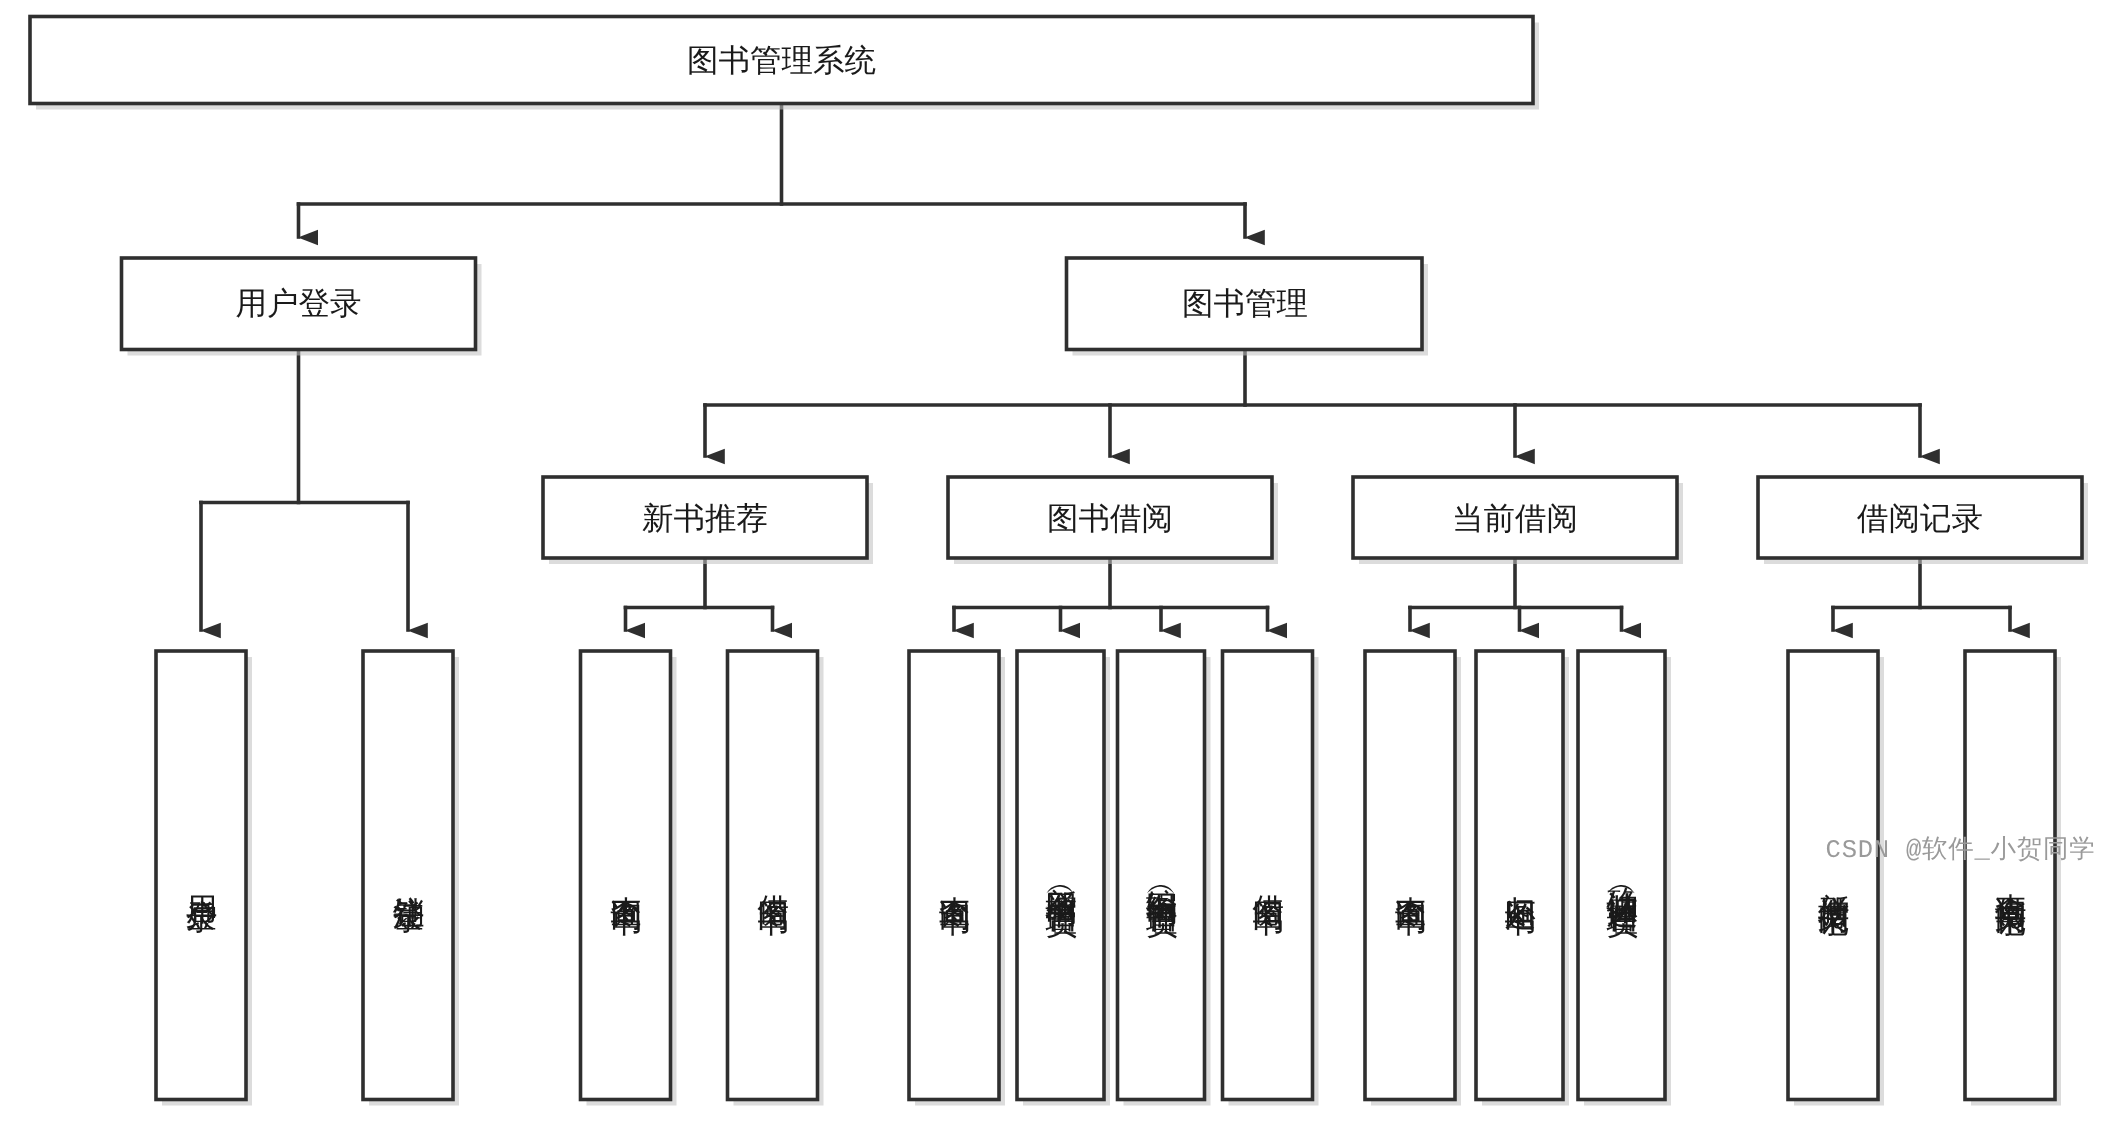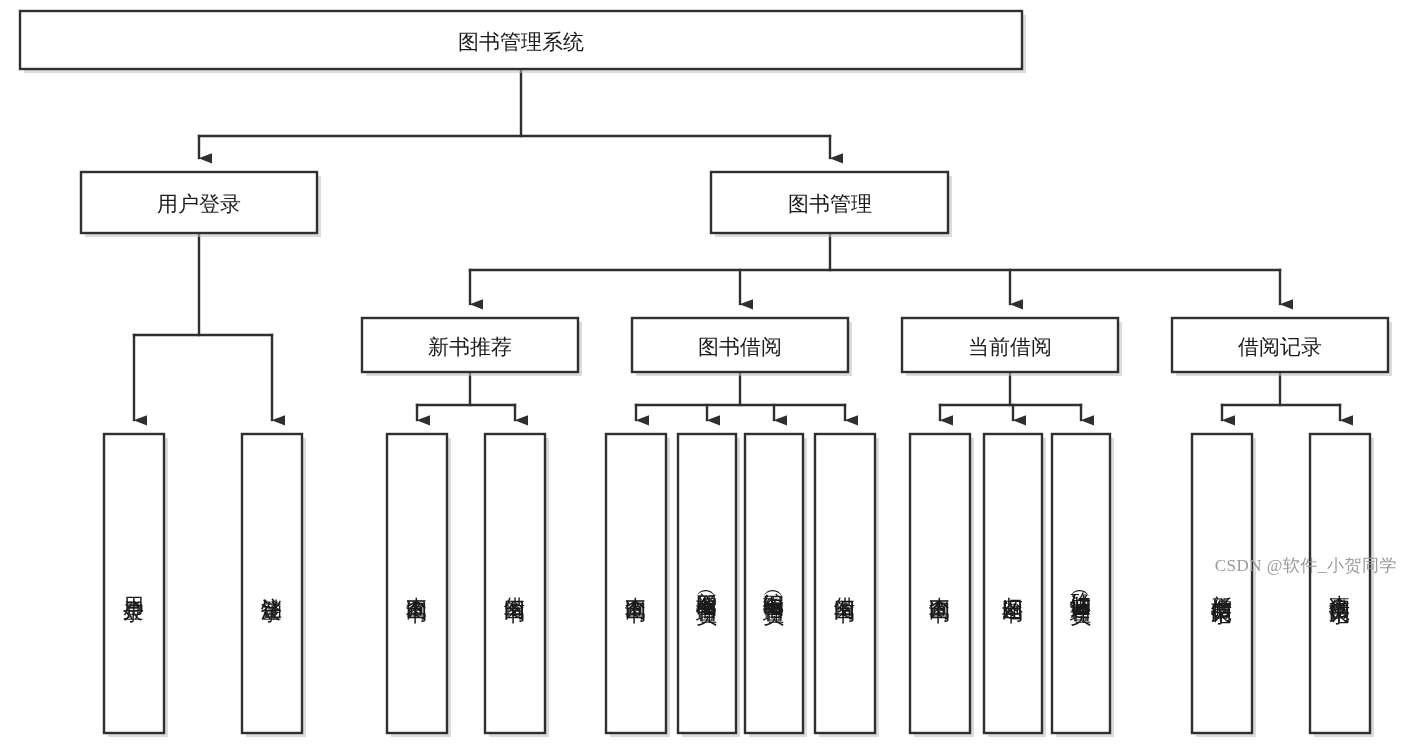--- a/index.html
+++ b/index.html
@@ -60,21 +60,21 @@
     letter-spacing: 2px;
     display: flex;
     align-items: center;
     justify-content: center;
     white-space: nowrap;
     pointer-events: none;
     line-height: 1;
   }
   .watermark {
     position: absolute;
-    font-family: Liberation Serif, serif;
+    font-family: Liberation Mono, monospace;
     font-size: 17px;
     color: #9a9a9a;
     white-space: nowrap;
     right: 8px;
     bottom: 7px;
     letter-spacing: 0.5px;
   }
 </style>
 </head>
 <body>

